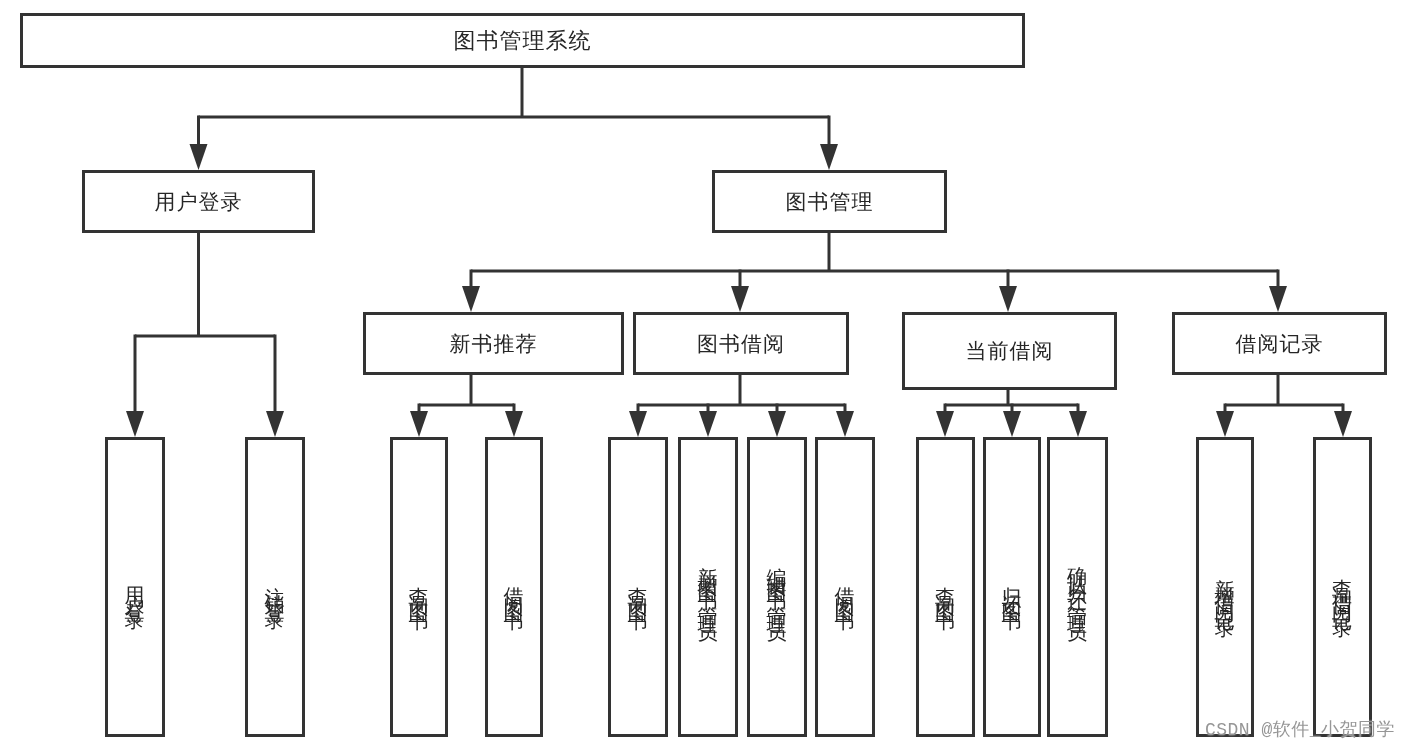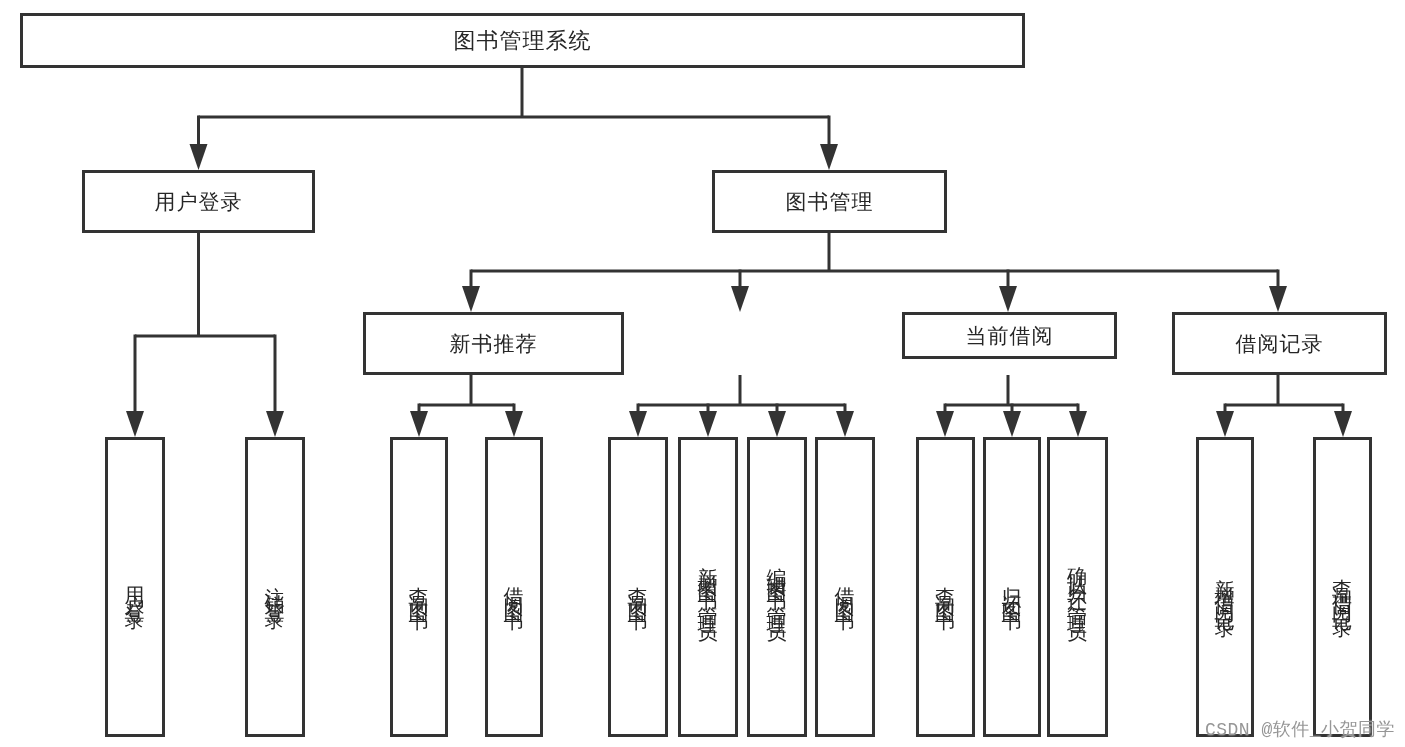--- a/index.html
+++ b/index.html
@@ -130,21 +130,24 @@
   <div class="box" style="left:82px;top:170px;width:233px;height:63px;">
     <span class="hlabel">用户登录</span>
   </div>
   <div class="box" style="left:712px;top:170px;width:235px;height:63px;">
     <span class="hlabel">图书管理</span>
   </div>
 
   <div class="box" style="left:363px;top:312px;width:261px;height:63px;">
     <span class="hlabel">新书推荐</span>
   </div>
-  <div class="box" style="left:902px;top:312px;width:215px;height:47px;">
+  <div class="box" style="left:633px;top:312px;width:216px;height:63px;">
+    <span class="hlabel">图书借阅</span>
+  </div>
+  <div class="box" style="left:902px;top:312px;width:215px;height:78px;">
     <span class="hlabel">当前借阅</span>
   </div>
   <div class="box" style="left:1172px;top:312px;width:215px;height:63px;">
     <span class="hlabel">借阅记录</span>
   </div>
 
   <div class="box leaf" style="left:105px;top:437px;width:60px;height:300px;">
     <span class="vtext">用户登录</span>
   </div>
   <div class="box leaf" style="left:245px;top:437px;width:60px;height:300px;">

